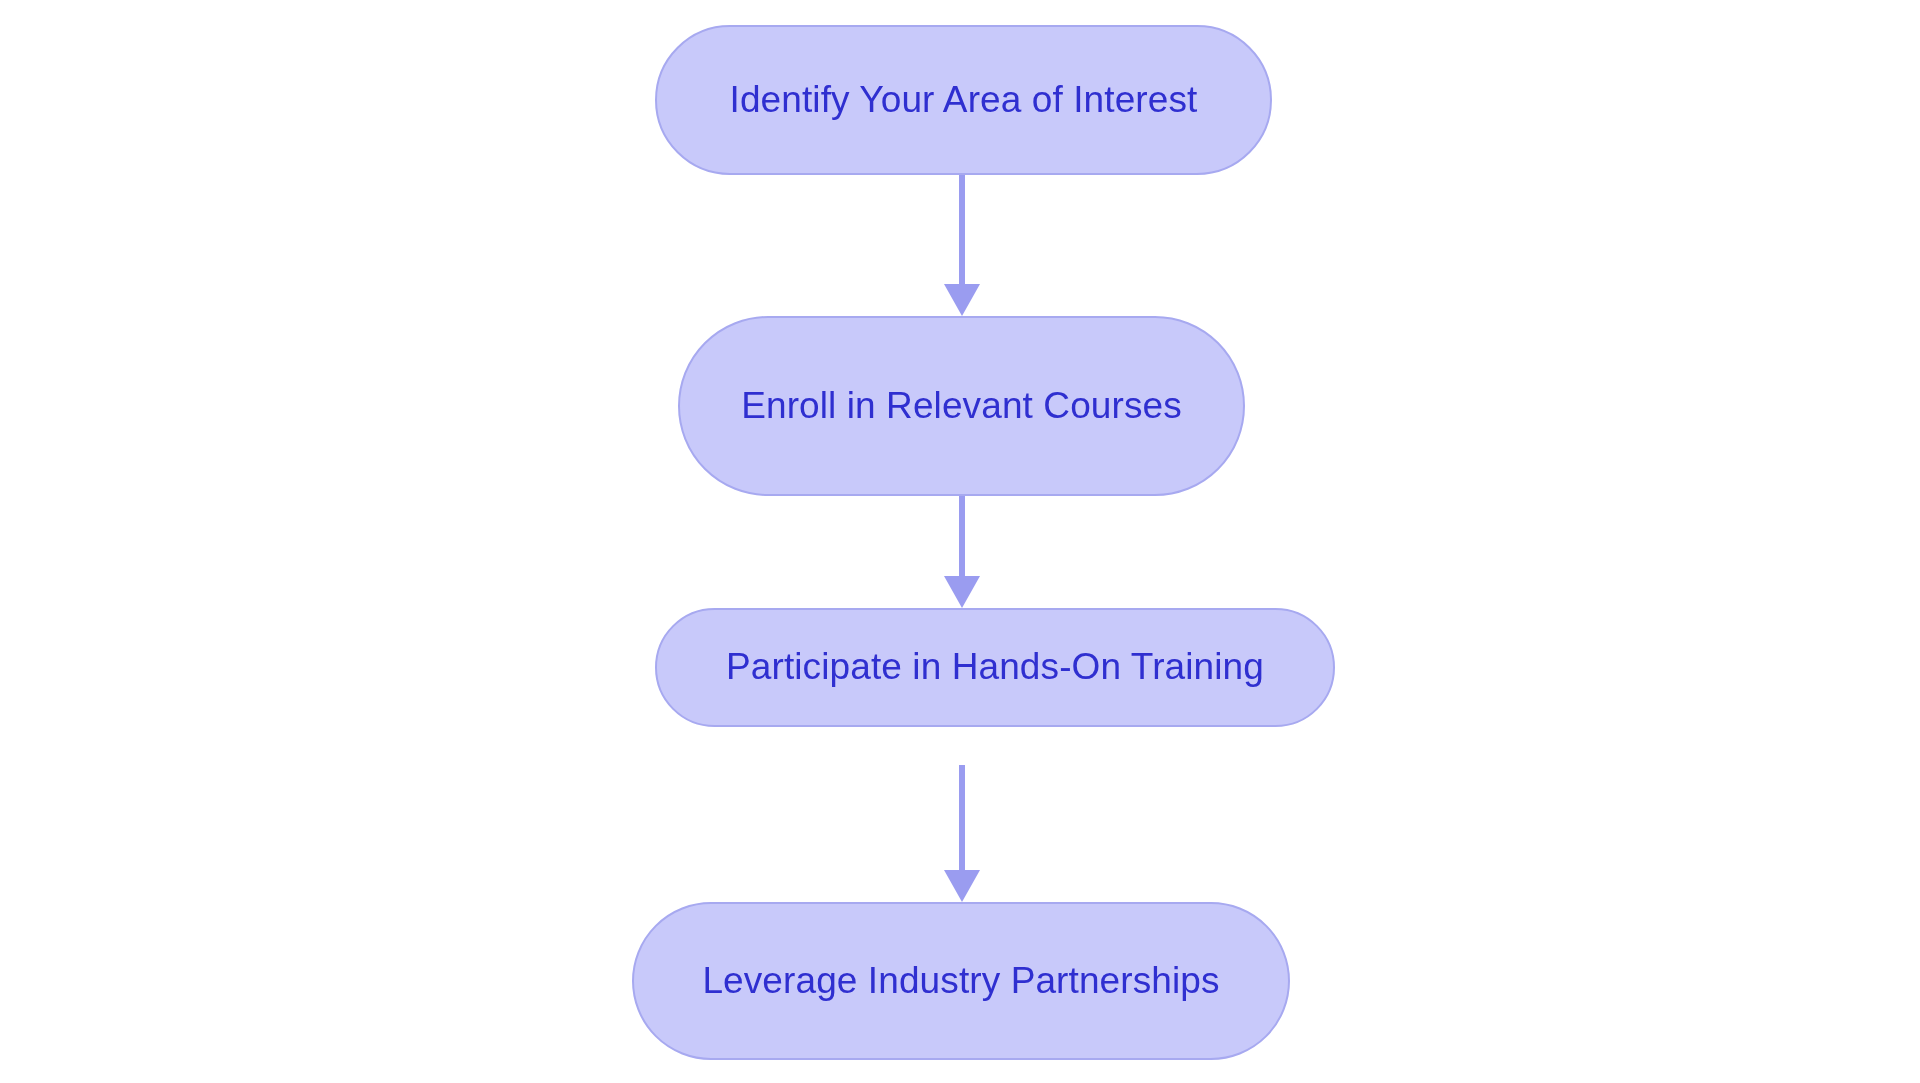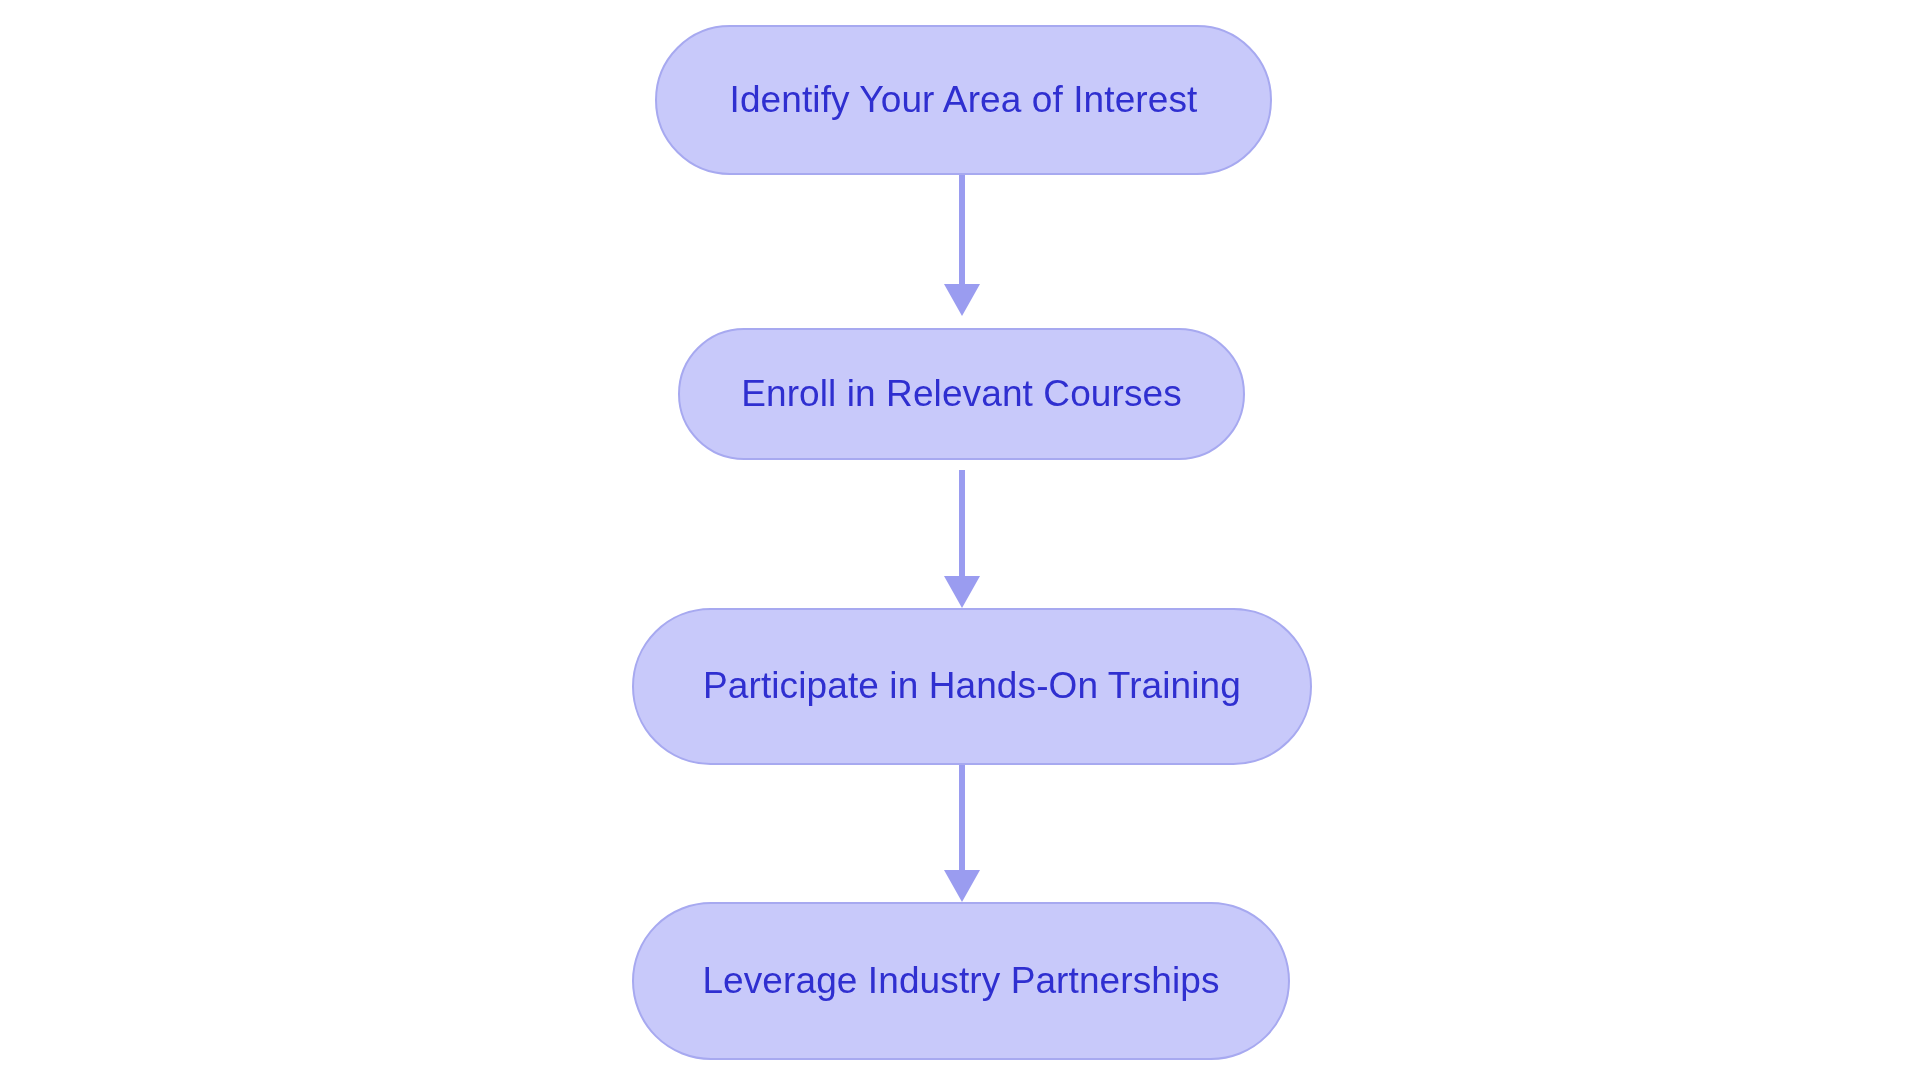--- a/index.html
+++ b/index.html
@@ -40,22 +40,22 @@
     font-size: 37px;
     font-weight: 400;
     letter-spacing: 0.1px;
     line-height: 1.1;
     white-space: nowrap;
     user-select: none;
   }
 
   
   #node-1 { left: 655px;  top: 25px;  width: 617px; height: 150px; justify-content: center; }
-  #node-2 { left: 678px;  top: 316px; width: 567px; height: 132px; margin-top: 12px; }
-  #node-3 { left: 632px;  top: 608px; width: 680px; height: 157px; }
+  #node-2 { left: 678px;  top: 316px; width: 567px; height: 180px; }
+  #node-3 { left: 655px;  top: 608px; width: 680px; height: 119px; }
   #node-4 { left: 632px;  top: 902px; width: 658px; height: 158px; text-align: right; }
 
   
   .flow-connector {
     position: absolute;
     left: 0;
     top: 0;
     width: 1920px;
     height: 1083px;
     pointer-events: none;

